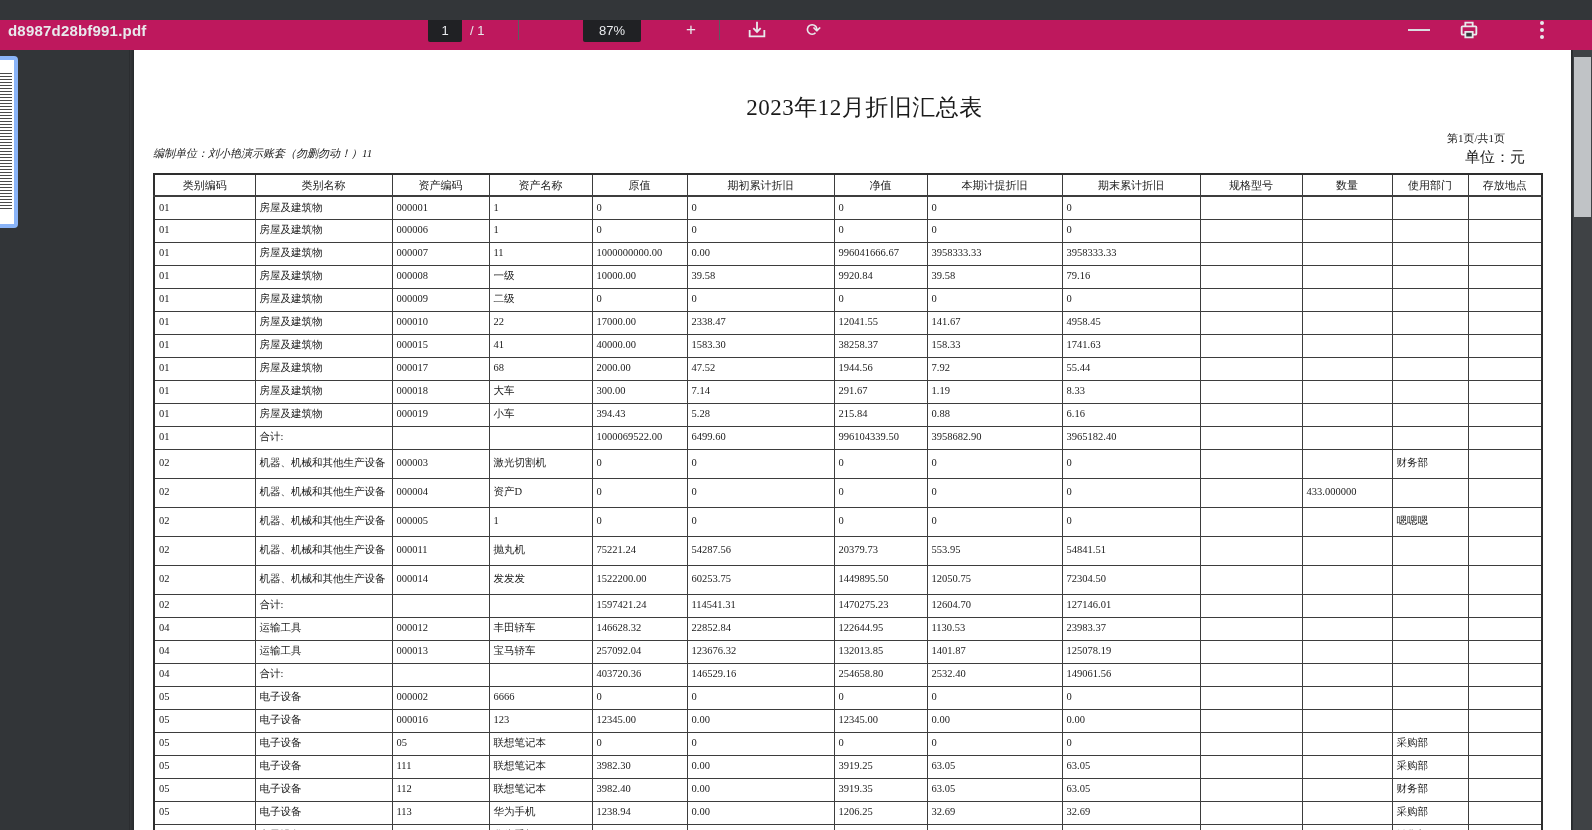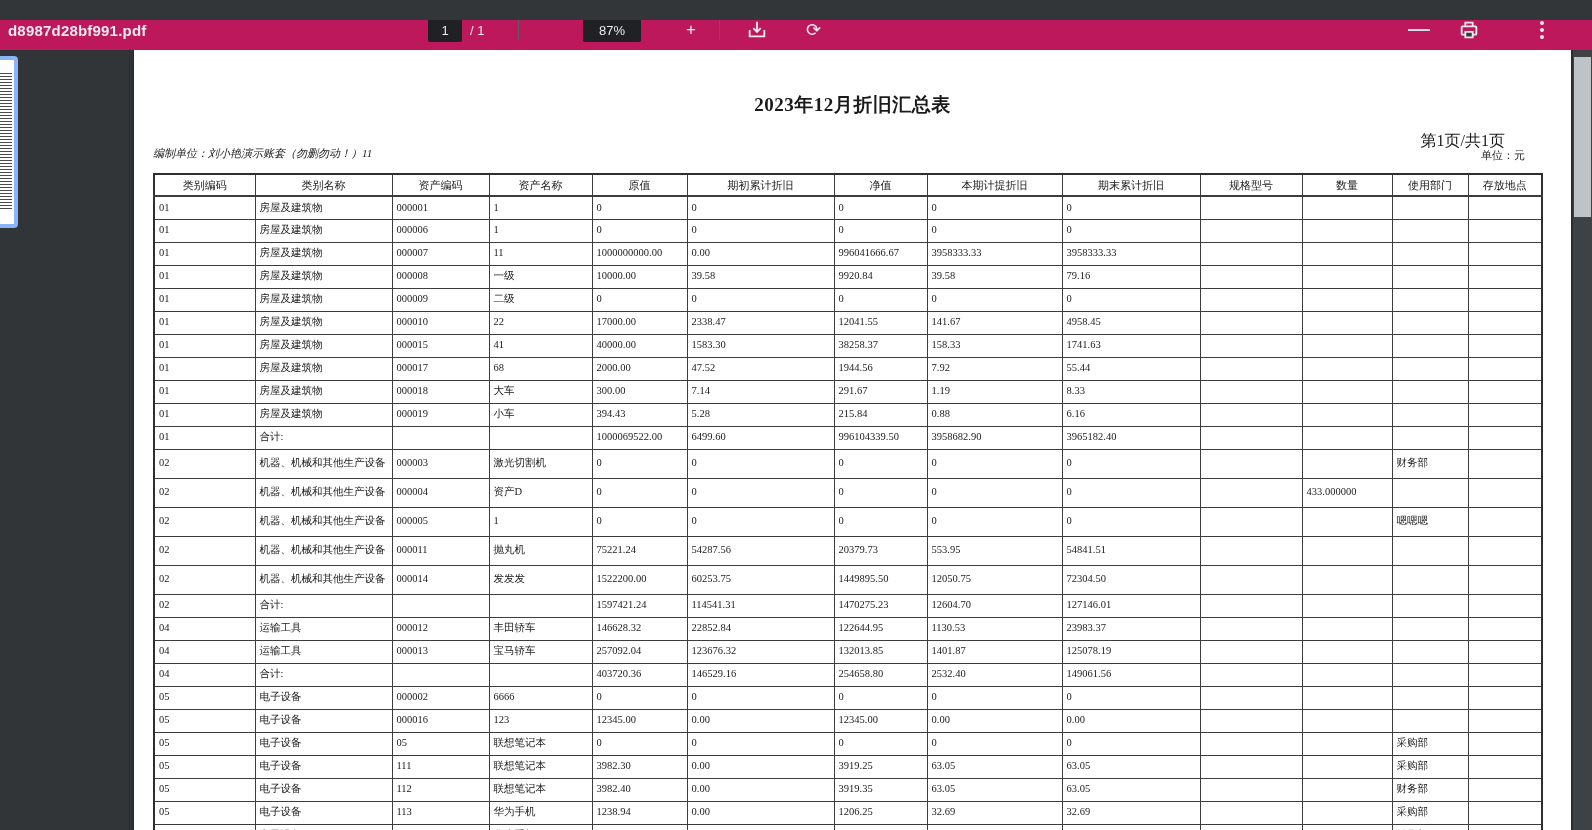--- a/index.html
+++ b/index.html
@@ -32,25 +32,25 @@
   #thumb .tpage { position:absolute; inset:4px; background:#ffffff; }
   #thumb .tstripes { position:absolute; left:2px; right:2px; top:13px; bottom:15px;
            background:repeating-linear-gradient(#4a4a4a 0 1px, transparent 1px 3px); }
 
   
   #viewport { position:absolute; left:131px; top:30px; right:19px; bottom:0;
               background:#333639; overflow:hidden; }
   #page { position:absolute; left:3px; top:12px; width:1437px; height:1210px;
           background:#ffffff; box-shadow:0 1px 4px rgba(0,0,0,.5);
           font-family:"Liberation Serif","DejaVu Serif",serif; color:#1a1a1a; }
-  #doc-title { position:absolute; top:50px; left:0; width:100%; text-align:center;
-               font-size:19px; font-weight:bold; letter-spacing:.5px; }
+  #doc-title { position:absolute; top:50px; left:12px; width:100%; text-align:center;
+               font-size:23px; font-weight:normal; letter-spacing:.5px; }
   #prepared { position:absolute; left:19px; top:104px; font-size:11px;font-style:italic; }
-  #pageinfo { position:absolute; right:66px; top:89px; font-size:16px; }
-  #unitlbl  { position:absolute; right:46px; top:106px; font-size:11px; }
+  #pageinfo { position:absolute; right:66px; top:89px; font-size:11px; }
+  #unitlbl  { position:absolute; right:46px; top:106px; font-size:15px; }
 
   table { position:absolute; left:19px; top:131px; border-collapse:collapse;
           table-layout:fixed; font-size:10.5px; }
   th, td { border:1px solid #3d3d3d; padding:1px 4px; overflow:hidden;
            line-height:1.15; vertical-align:middle; white-space:normal;
            font-weight:normal; }
   table { border:2px solid #2e2e2e; }
   thead th { text-align:center; font-size:11px; height:22px; border-bottom-width:2px; }
   tbody tr { height:23px; }
   tbody tr.tall { height:29px; }

